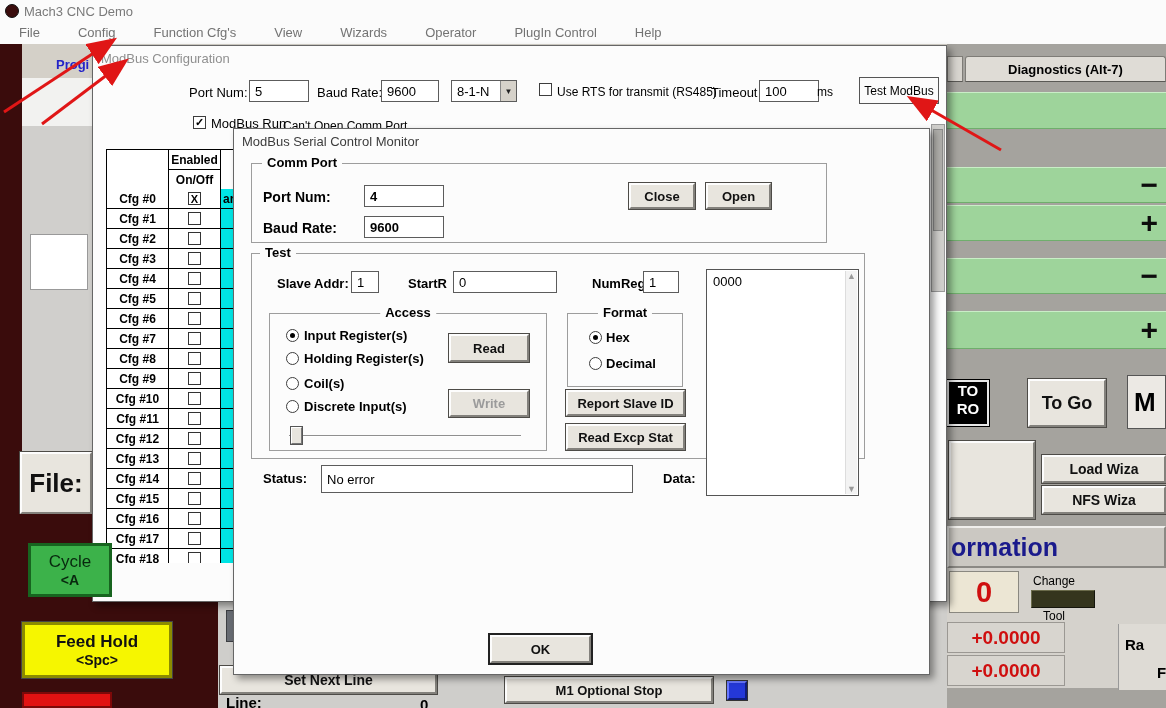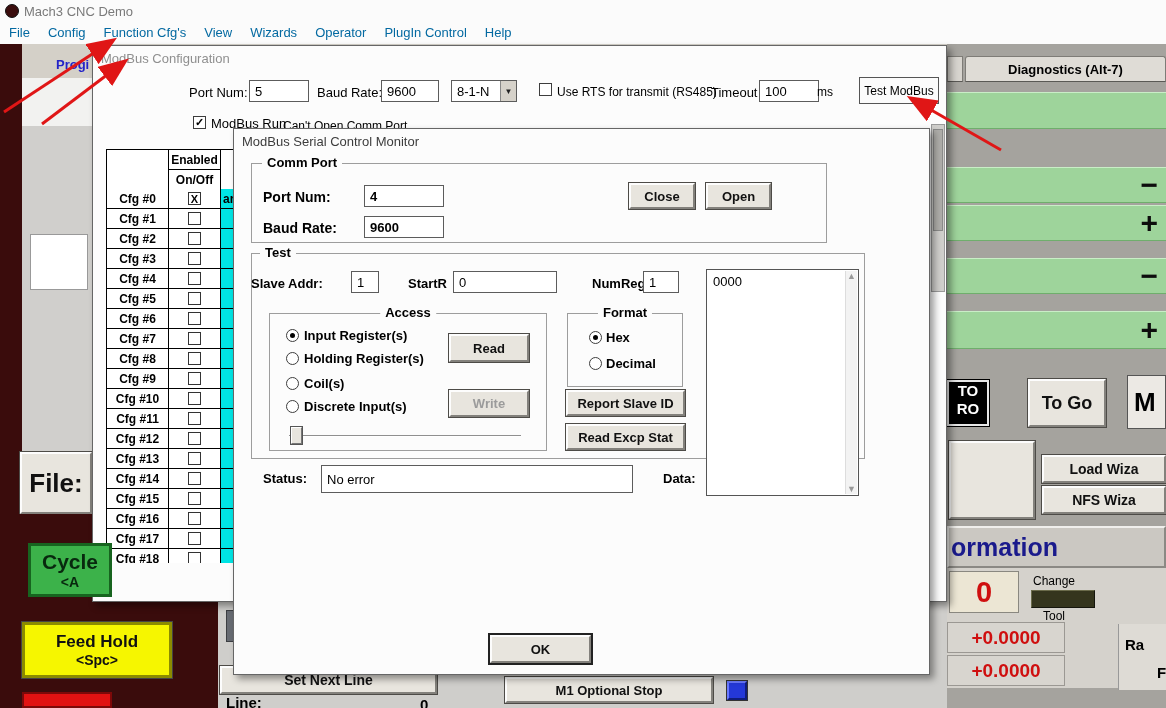--- a/index.html
+++ b/index.html
@@ -19,21 +19,21 @@
 .cb{position:absolute;width:13px;height:13px;border:1px solid #3d3d3d;background:#fff;font-size:11px;font-weight:bold;line-height:11px;text-align:center;color:#000}
 .dlg{position:absolute;background:#fcfcfc;border:1px solid #666;box-shadow:4px 4px 7px rgba(0,0,0,.4)}
 .dlg-title{position:absolute;left:8px;top:5px;font-size:13px;white-space:nowrap}
 .grid-row{display:flex;height:20px}
 .gcell{border-right:1px solid #000;border-bottom:1px solid #000;display:flex;align-items:center;justify-content:center;font-size:12px;font-weight:bold;background:#fff;overflow:hidden}
 .c-label{width:62px}
 .c-check{width:52px}
 .c-data{width:20px;background:#00e4e4;justify-content:flex-start;padding-left:2px;font-weight:bold}
 .gridcb{width:13px;height:13px;border:1px solid #333;background:#fff;font-size:11px;font-weight:bold;line-height:12px;text-align:center;color:#000}
 .jogbar{position:absolute;left:947px;width:219px;background:#9ed49b;border-top:1px solid #c9eec7;border-bottom:1px solid #6fae6c;display:flex;align-items:center;justify-content:flex-end;padding-right:8px;font-size:30px;font-weight:bold;color:#0d0d0d}
-.menu-item{padding:0 9px;font-size:13px;color:#0369a1;line-height:22px}
+.menu-item{padding:0 19px;font-size:13px;color:#737373;line-height:22px}
 .scrollstrip{position:absolute;right:1px;top:1px;bottom:1px;width:12px;background:#f3f3f3;border-left:1px solid #ddd;display:flex;flex-direction:column;justify-content:space-between;align-items:center;font-size:9px;color:#999}
 </style>
 </head>
 <body>
 
 <div id="canvas">
 
   <div class="abs" style="left:0;top:0;width:1166px;height:22px;background:#fbfbfb">
     <div class="abs" style="left:5px;top:4px;width:14px;height:14px;border-radius:50%;background:#3a0d0d;border:1px solid #111"></div>
     <div class="lbl" style="left:24px;top:4px;color:#7a7a7a">Mach3 CNC  Demo</div>
@@ -55,21 +55,21 @@
     <div class="lbl b" style="left:34px;top:13px;color:#2323c8">Progi</div>
   </div>
   <div class="abs" style="left:22px;top:78px;width:70px;height:48px;background:#f2f2f0"></div>
   <div class="abs" style="left:22px;top:126px;width:70px;height:326px;background:#d0cfcc">
     <div class="abs" style="left:8px;top:108px;width:58px;height:56px;background:#fff;border:1px solid #999"></div>
   </div>
   <div class="btn" style="left:20px;top:452px;width:72px;height:62px;font-size:26px">File:</div>
   <div class="abs" style="left:0;top:514px;width:220px;height:194px;background:#3a0c0c"></div>
 
   <div class="abs" style="left:28px;top:543px;width:84px;height:54px;background:#3cb24a;border:3px solid #17641f;z-index:25;display:flex;flex-direction:column;align-items:center;justify-content:center;color:#08280e">
-    <div style="font-size:21px;font-weight:bold">Cycle</div>
+    <div style="font-size:17px;font-weight:normal">Cycle</div>
     <div style="font-size:14px;font-weight:bold">&lt;A</div>
   </div>
 
   <div class="abs" style="left:22px;top:622px;width:150px;height:56px;background:#f6f600;border:3px solid #8b8b00;box-shadow:0 0 0 1px #444;display:flex;flex-direction:column;align-items:center;justify-content:center;color:#111">
     <div style="font-size:17px;font-weight:bold">Feed Hold</div>
     <div style="font-size:14px;font-weight:bold">&lt;Spc&gt;</div>
   </div>
 
   <div class="abs" style="left:22px;top:692px;width:90px;height:16px;background:#e11212;border:2px solid #7d0909"></div>
 
@@ -306,21 +306,21 @@
     <div class="lbl b" style="left:29px;top:60px;font-size:14px">Port Num:</div>
     <div class="tbox b" style="left:130px;top:56px;width:80px;height:22px;font-weight:bold">4</div>
     <div class="lbl b" style="left:29px;top:91px;font-size:14px">Baud Rate:</div>
     <div class="tbox b" style="left:130px;top:87px;width:80px;height:22px;font-weight:bold">9600</div>
     <div class="btn" style="left:395px;top:54px;width:66px;height:26px">Close</div>
     <div class="btn" style="left:472px;top:54px;width:65px;height:26px">Open</div>
 
     <div class="grp" style="left:17px;top:124px;width:614px;height:206px">
       <span class="legend" style="left:8px">Test</span>
     </div>
-    <div class="lbl b" style="left:17px;top:147px">Slave Addr:</div>
+    <div class="lbl b" style="left:43px;top:147px">Slave Addr:</div>
     <div class="tbox" style="left:117px;top:142px;width:28px;height:22px">1</div>
     <div class="lbl b" style="left:174px;top:147px">StartR</div>
     <div class="tbox" style="left:219px;top:142px;width:104px;height:22px">0</div>
     <div class="lbl b" style="left:358px;top:147px">NumReg:</div>
     <div class="tbox" style="left:409px;top:142px;width:36px;height:22px">1</div>
 
     <div class="grp" style="left:35px;top:184px;width:278px;height:138px">
       <span class="legend" style="left:50%;transform:translateX(-50%)">Access</span>
     </div>
     <div>

